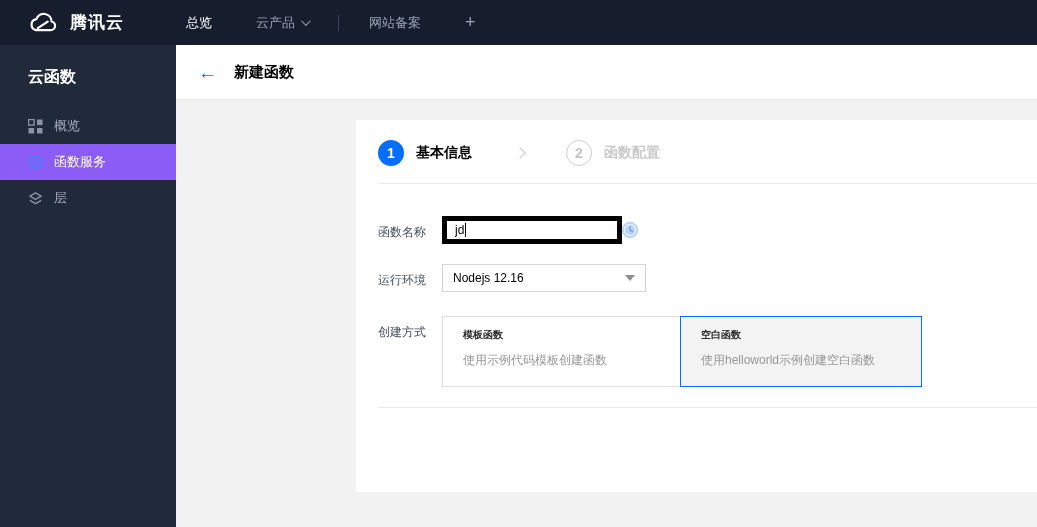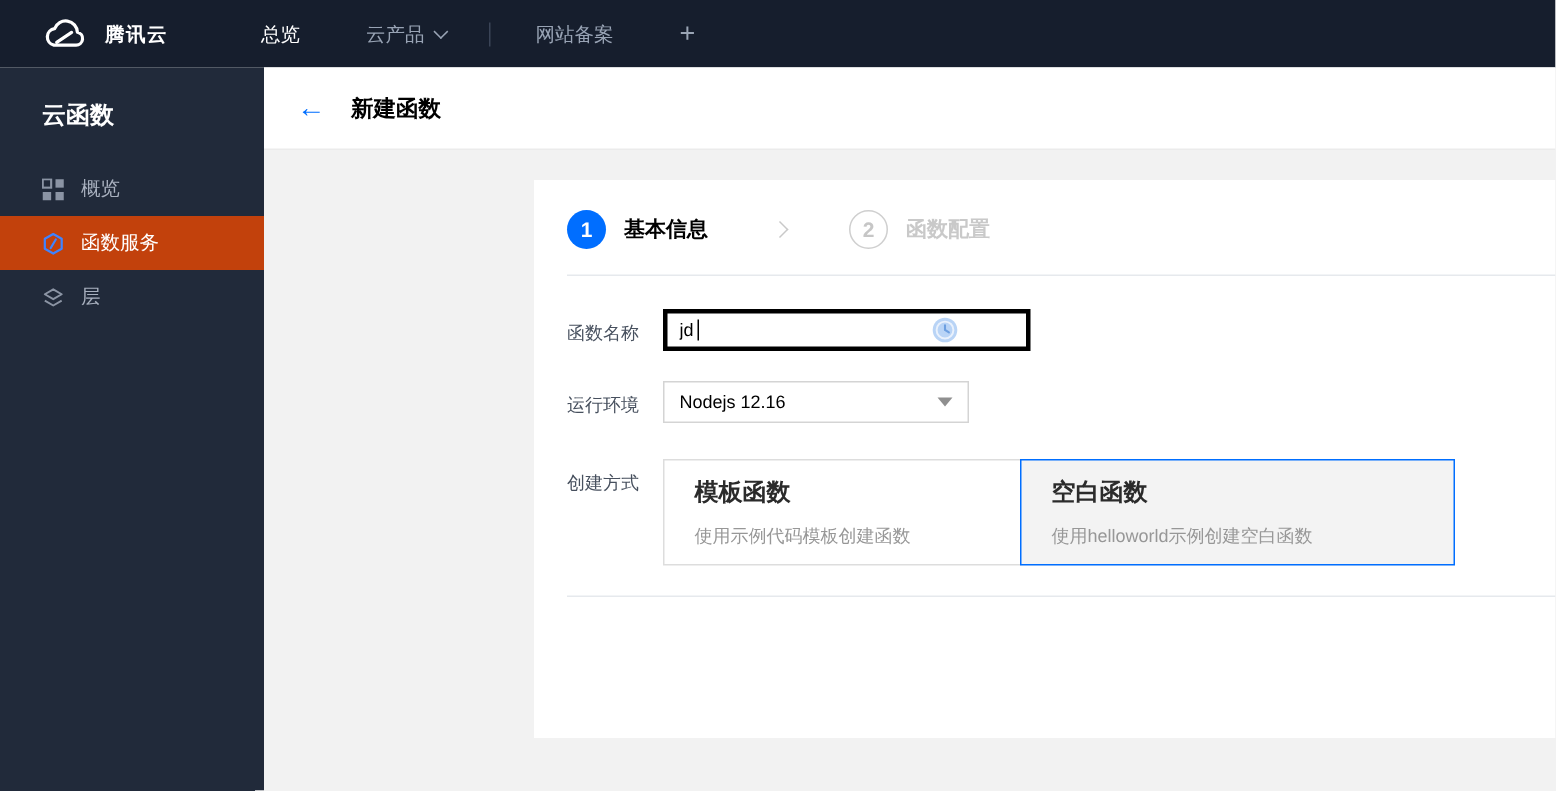--- a/index.html
+++ b/index.html
@@ -3,37 +3,37 @@
 <meta charset="utf-8">
 <style>
   * { margin:0; padding:0; box-sizing:border-box; }
   html,body { width:1037px; height:527px; overflow:hidden;
     font-family:"Liberation Sans","DejaVu Sans",sans-serif; background:#f2f2f2; }
 
   
   .topnav { height:45px; background:#161e2d; display:flex; align-items:center; }
   .logo { display:flex; align-items:center; margin-left:26px; }
   .logo svg { display:block; }
-  .brand { color:#fff; font-size:13px; font-weight:bold; margin-left:10px; letter-spacing:1px; }
+  .brand { color:#fff; font-size:17px; font-weight:bold; margin-left:10px; letter-spacing:1px; }
   .nav-items { display:flex; align-items:center; margin-left:40px; font-size:13px; }
   .nav-item { padding:0 22px; color:#98a3b4; cursor:pointer; display:flex; align-items:center; height:45px; }
   .nav-item.active { color:#ffffff; }
   .nav-caret { margin-left:6px; width:7px; height:7px; border-right:1.5px solid #98a3b4;
     border-bottom:1.5px solid #98a3b4; transform:rotate(45deg) translateY(-2px); }
   .nav-divider { width:1px; height:16px; background:#3a4457; margin:0 8px; }
   .nav-plus { color:#9aa5b5; font-size:18px; margin-left:22px; cursor:pointer; }
 
   
   .shell { display:flex; height:482px; }
   .sidebar { width:176px; background:#212a3a; flex:none; }
   .sidebar-title { color:#fff; font-size:16px; font-weight:bold; padding:22px 0 20px 28px; }
   .side-item { height:36px; display:flex; align-items:center; padding-left:28px;
     color:#a9b1bf; font-size:13px; cursor:pointer; }
   .side-item .icon { width:15px; height:15px; margin-right:11px; display:flex; }
-  .side-item.selected { background:#c2410c; color:#ffffff; }
+  .side-item.selected { background:#8b5cf6; color:#ffffff; }
 
   
   .main { flex:1; display:flex; flex-direction:column; background:#f2f2f2; min-width:0; }
   .page-header { height:55px; background:#fff; display:flex; align-items:center;
     border-bottom:1px solid #ebebeb; flex:none; }
   .back-btn { margin-left:22px; color:#006eff; font-size:19px; line-height:1; cursor:pointer; }
   .page-title { margin-left:17px; font-size:15px; font-weight:bold; color:#000; }
 
   .content { flex:1; position:relative; }
   .card { position:absolute; left:180px; top:20px; right:0; bottom:35px;
@@ -47,44 +47,44 @@
   .step-circle.inactive { border:1px solid #cfcfcf; color:#c6c6c6; }
   .step-label { margin-left:12px; font-size:14px; font-weight:bold; }
   .step-label.active { color:#000; }
   .step-label.inactive { color:#c9c9c9; }
   .step-sep { width:8px; height:8px; border-top:1.5px solid #c9c9c9; border-right:1.5px solid #c9c9c9;
     transform:rotate(45deg); margin:0 42px 0 44px; }
 
   .hr { height:1px; background:#e6e9ed; margin-top:17px; }
 
   
-  .form { margin-top:22px; }
+  .form { margin-top:32px; }
   .form-row { display:flex; }
   .form-label { width:64px; flex:none; font-size:12px; color:#47505e; padding-top:8px; }
   .input-wrap { position:relative; width:204px; height:28px; }
-  .name-input { width:245px; height:28px; border:3px solid #000000; outline:none;
+  .name-input { width:180px; height:28px; border:5px solid #000000; outline:none;
     font-size:12px; color:#000; padding:0 30px 0 8px;
     font-family:"Liberation Sans","DejaVu Sans",sans-serif; }
   .fake-caret { position:absolute; left:23px; top:7px; width:1px; height:14px; background:#000; }
   .clock-ic { position:absolute; right:7px; top:5px; }
   .help-text { font-size:12px; color:#8d8d8d; margin:9px 0 0 64px; }
 
   .row-runtime { margin-top:20px; }
   .select-box { width:204px; height:28px; border:1px solid #d4d4d4; background:#fff;
     display:flex; align-items:center; justify-content:space-between;
     padding:0 10px; font-size:12px; color:#000; cursor:pointer;gap:32px; }
   .select-caret { width:0; height:0; border-left:5px solid transparent;
     border-right:5px solid transparent; border-top:6px solid #8f8f8f; }
 
   .row-method { margin-top:24px; }
   .method-cards { display:flex; }
   .mcard { width:239px; height:71px; border:1px solid #dddddd; background:#fff;
     padding:11px 0 0 20px; cursor:pointer; }
-  .mcard.selected { border:1px solid #006eff; background:#f3f3f3; width:290px; margin-left:-1px; }
-  .mcard-title { font-size:16px; font-weight:600; color:#2b2b2b; }
+  .mcard.selected { border:1px solid #006eff; background:#f3f3f3; width:242px; margin-left:-1px; }
+  .mcard-title { font-size:10px; font-weight:600; color:#2b2b2b; }
   .mcard-desc { font-size:12px; color:#979797; margin-top:10px; }
 
   .hr2 { height:1px; background:#e6e9ed; margin-top:20px; }
   .next-btn { margin-top:19px; width:88px; height:31px; background:#006eff; color:#fff;
     border:none; font-size:14px; cursor:pointer;
     font-family:"Liberation Sans","DejaVu Sans",sans-serif; }
 </style>
 </head>
 <body>
 

